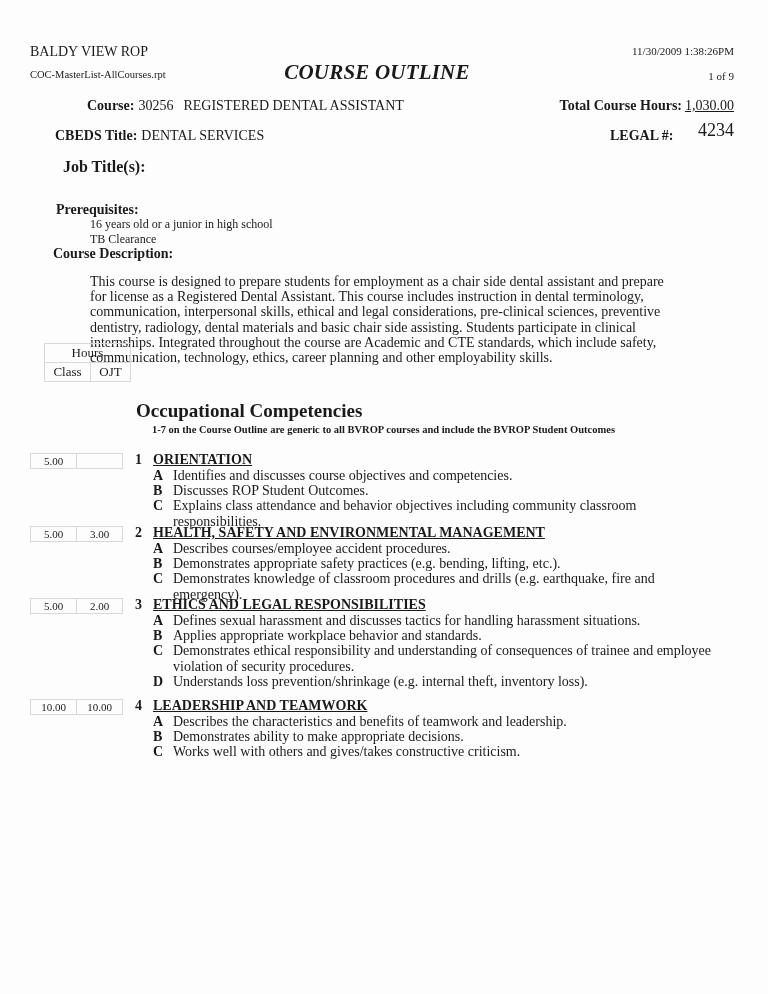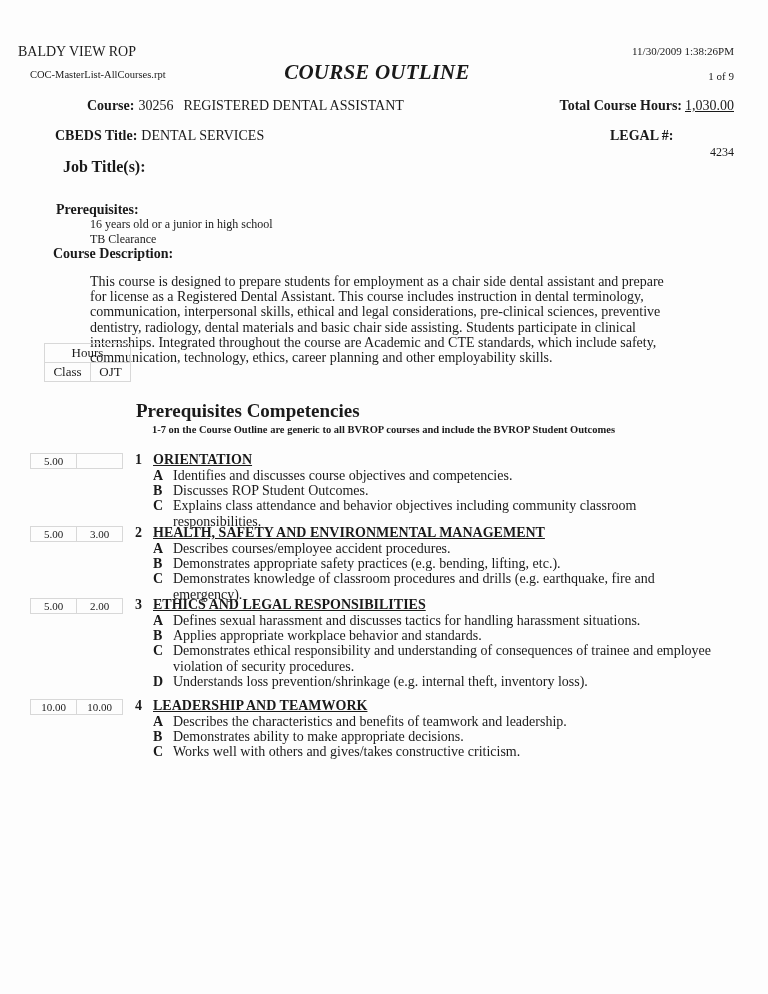--- a/index.html
+++ b/index.html
@@ -2,36 +2,36 @@
 <html><head>
   <meta charset="utf-8">
   <style>
     html, body { margin: 0; padding: 0; }
     body {
       width: 768px; height: 994px; background: #fdfdfd; color: #1a1a1a;
       font-family: "Liberation Serif", "DejaVu Serif", serif;
       position: relative; overflow: hidden;
     }
     .abs { position: absolute; white-space: nowrap; }
-    .org { left: 18px; top: 44px; font-size: 14px; }
+    .org { left: 30px; top: 44px; font-size: 14px; }
     .rpt { left: 30px; top: 69px; font-size: 10.5px; }
     .title { left: 0; width: 768px; text-align: center; top: 60px; font-size: 21px; font-weight: bold; font-style: italic; letter-spacing: 0.2px; }
     .title span { margin-left: -14px; }
     .dt { right: 34px; top: 45px; font-size: 11px; }
     .pg { right: 34px; top: 70px; font-size: 11px; margin-left: 37px; }
     .lbl { font-weight: bold; }
     .course { left: 87px; top: 98px; font-size: 14px; }
     .course .val { margin-left: 4px; }
     .course .ttl { margin-left: 10px; }
     .tch { right: 34px; top: 98px; font-size: 14px; }
     .tch .val { margin-left: 3px; text-decoration: underline; }
     .cbeds { left: 55px; top: 128px; font-size: 14px; }
     .cbeds .val { margin-left: 4px; }
     .cbedsnum-l { left: 610px; top: 128px; font-size: 14px; }
-    .cbedsnum-v { right: 34px; top: 145px; font-size: 12px; }
+    .cbedsnum-v { right: 34px; top: 120px; font-size: 18px; }
     .job { left: 63px; top: 158px; font-size: 16px; }
     .prereq-h { left: 56px; top: 202px; font-size: 14px; }
     .prereq { left: 90px; font-size: 12px; }
     .desc-h { left: 53px; top: 246px; font-size: 14px; }
     .desc { left: 90px; top: 274px; width: 590px; font-size: 14px; line-height: 15.2px; white-space: normal; }
     .hours-tbl { position: absolute; left: 44px; top: 343px; border-collapse: collapse; font-size: 13px; }
     .hours-tbl td { border: 1px solid #d8d8d8; text-align: center; height: 18px; padding: 0; }
     .oc { left: 136px; top: 400px; font-size: 19px; }
     .oc-note { left: 152px; top: 424px; font-size: 10.5px; font-weight: bold; }
     .comp { position: absolute; left: 0; width: 768px; }
@@ -79,21 +79,21 @@
       <tr>
         <td colspan="2">Hours</td>
       </tr>
   <tr>
     <td style="width:45px">Class</td>
     <td style="width:39px">OJT</td>
   </tr>
 </tbody>
   </table>
 
-<div class="abs oc lbl">Prerequisites Competencies</div>
+<div class="abs oc lbl">Occupational Competencies</div>
 <div class="abs oc-note">1-7 on the Course Outline are generic to all BVROP courses and include the BVROP Student Outcomes</div>
 
 <div class="comp" style="top:452px">
   <div class="hrs">
     <div>5.00</div>
     <div></div>
   </div>
   <div class="cnum">1</div>
   <div class="ctitle">ORIENTATION</div>
   <div class="items">

